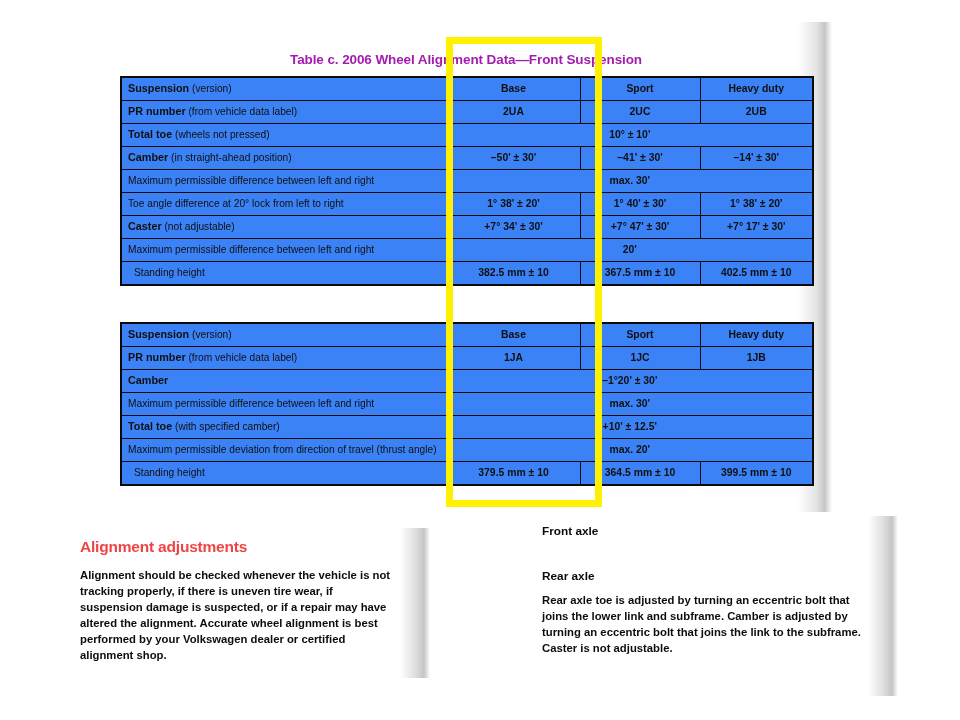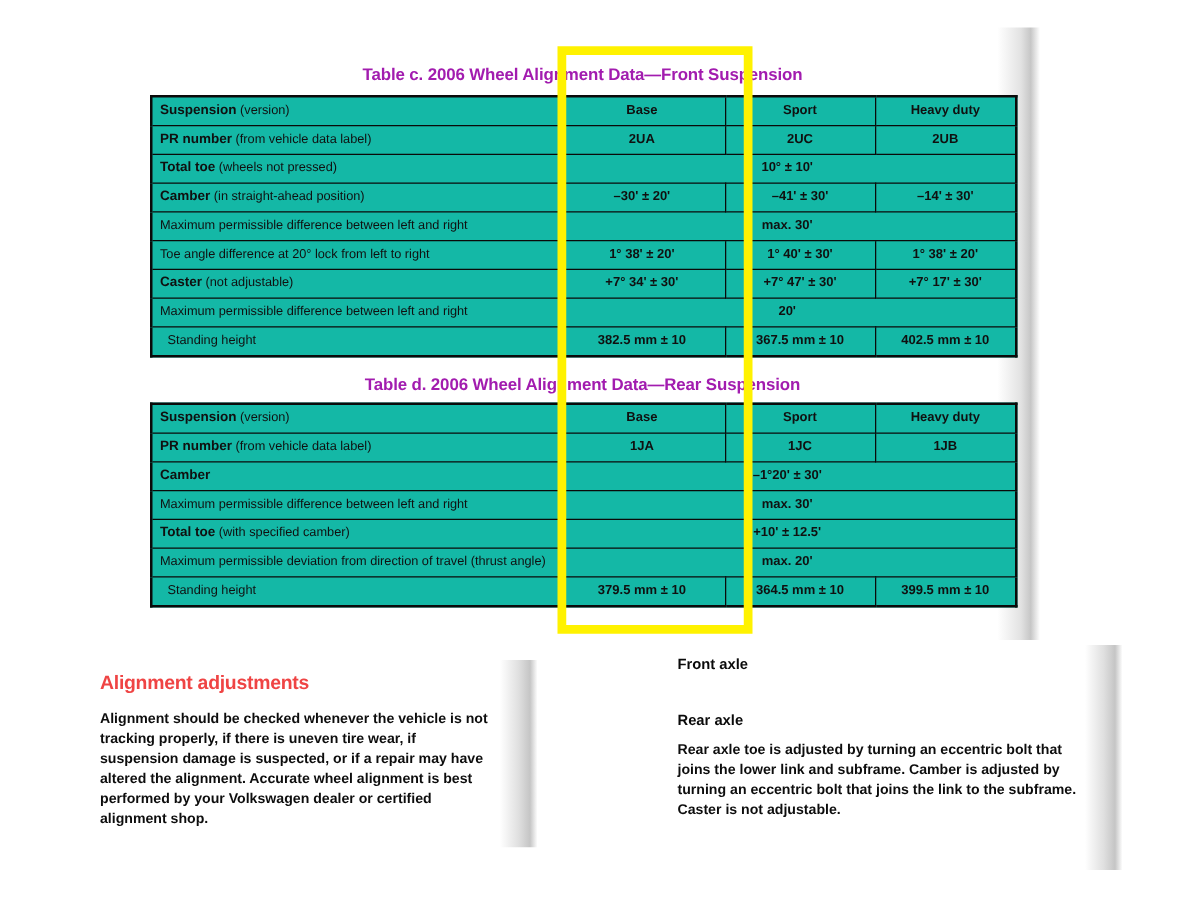--- a/index.html
+++ b/index.html
@@ -52,21 +52,21 @@
     color: #a21caf;
     white-space: nowrap;
   }
 
   
   .align-table {
     position: absolute;
     border-collapse: collapse;
     table-layout: fixed;
     width: 692px;
-    background: #14b8a6;
+    background: #3b82f6;
   }
   .align-table td {
     border: 1px solid #0a0a0a;
     height: 22px;
     padding: 0 0 0 6px;
     font-size: 10.2px;
     color: #101010;
     vertical-align: middle;
     line-height: 1.05;
     white-space: nowrap;
@@ -173,21 +173,21 @@
           <td class="val">2UA</td>
           <td class="val">2UC</td>
           <td class="val">2UB</td>
         </tr>
         <tr>
           <td class="label"><b>Total toe</b> (wheels not pressed)</td>
           <td class="val" colspan="3">10° ± 10'</td>
         </tr>
         <tr>
           <td class="label"><b>Camber</b> (in straight-ahead position)</td>
-          <td class="val">–30' ± 20'</td>
+          <td class="val">–50' ± 30'</td>
           <td class="val">–41' ± 30'</td>
           <td class="val">–14' ± 30'</td>
         </tr>
         <tr>
           <td class="label">Maximum permissible difference between left and right</td>
           <td class="val" colspan="3">max. 30'</td>
         </tr>
         <tr>
           <td class="label">Toe angle difference at 20° lock from left to right</td>
           <td class="val">1° 38' ± 20'</td>
@@ -206,21 +206,20 @@
         </tr>
         <tr>
           <td class="label outer-bot">Standing height</td>
           <td class="val outer-bot">382.5 mm ± 10</td>
           <td class="val outer-bot">367.5 mm ± 10</td>
           <td class="val outer-bot">402.5 mm ± 10</td>
         </tr>
       </tbody>
   </table>
 
-  <div class="table-title" style="top: 278px;">Table d. 2006 Wheel Alignment Data—Rear Suspension</div>
 
   <table class="align-table" id="table-rear" style="top: 300px;">
     <colgroup>
       <col class="c-label">
         <col class="c-base">
         <col class="c-sport">
         <col class="c-heavy">
     </colgroup>
     <tbody>
         <tr>

